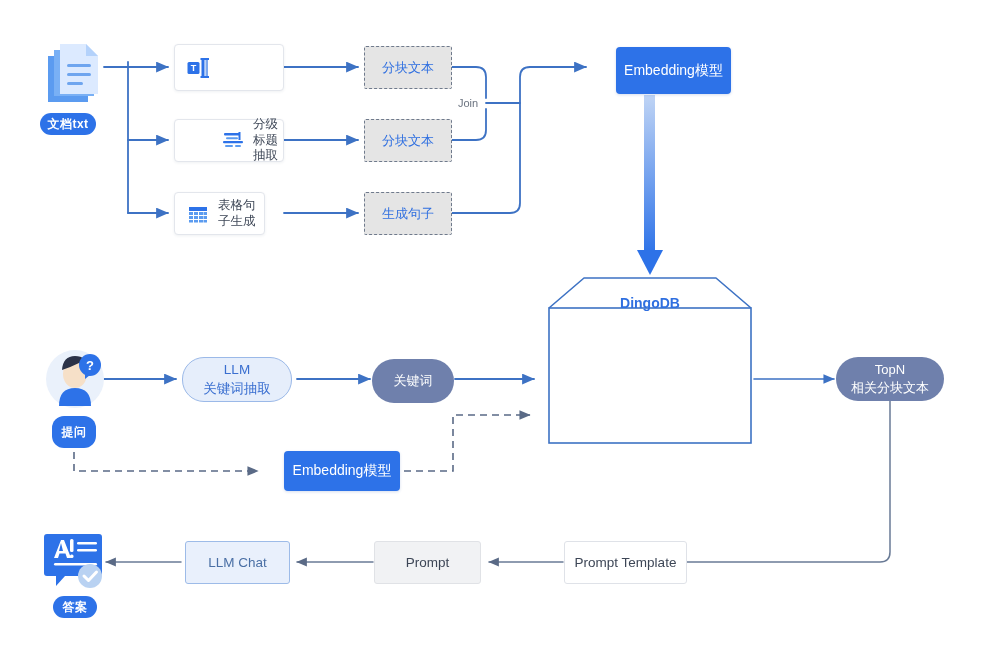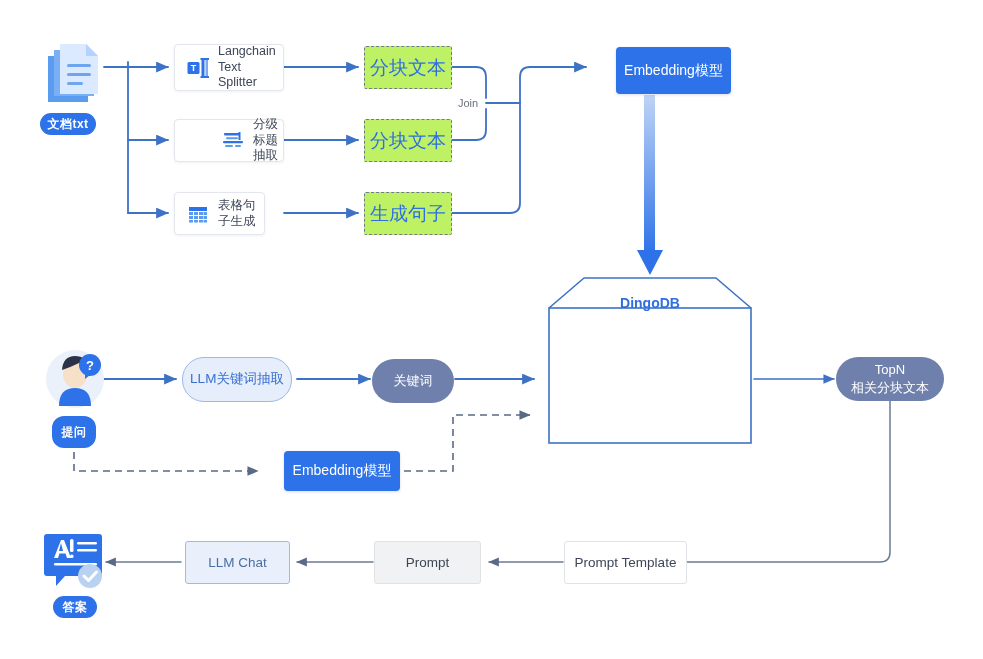--- a/index.html
+++ b/index.html
@@ -16,22 +16,22 @@
   .card{
     background:#ffffff;border:1px solid #e3e6ec;border-radius:4px;
     box-shadow:0 1px 3px rgba(30,50,90,.07);
     justify-content:flex-start;padding-left:12px;gap:9px;
     color:#3d4656;font-size:12.5px;
   }
   .card .label{line-height:1.25;text-align:left;}
 
   
   .dashed-chunk{
-    background:#bef264;border:1px dashed #6f7a8c;border-radius:2px;
-    color:#2f6fe0;font-size:19px;
+    background:#e5e5e5;border:1px dashed #6f7a8c;border-radius:2px;
+    color:#2f6fe0;font-size:13px;
   }
 
   
   .blue-box{
     background:#2d72e8;border-radius:4px;color:#ffffff;font-size:14px;
     box-shadow:0 1px 3px rgba(30,70,160,.18);
     margin-left:24px;
   }
 
   
@@ -184,24 +184,20 @@
   <div class="node card" style="left:174px;top:44px;width:110px;height:47px;">
     <span class="icon-art" style="position:relative;width:22px;height:22px;">
       <svg width="22" height="22" viewBox="0 0 22 22">
         <rect x="0.5" y="5" width="12" height="12" rx="1.5" fill="#2d72e8"></rect>
         <text x="6.5" y="14.4" font-size="9" font-family="'Liberation Sans',sans-serif" font-weight="bold" fill="#ffffff" text-anchor="middle">T</text>
         <rect x="14.5" y="3" width="3" height="16" fill="#2d72e8"></rect>
         <rect x="18.5" y="3" width="2.5" height="16" fill="#7ea9ee"></rect>
         <rect x="13.5" y="1" width="8.5" height="2" fill="#2d72e8"></rect>
         <rect x="13.5" y="19" width="8.5" height="2" fill="#2d72e8"></rect>
       </svg>
-    </span>
-    <span class="label">
-      <span>Langchain</span><br>
-      <span>Text Splitter</span>
     </span>
   </div>
 
   <div class="node card" style="left:174px;top:119px;width:110px;height:43px;padding-left:47px;">
     <span class="icon-art" style="position:relative;width:22px;height:22px;">
       <svg width="22" height="22" viewBox="0 0 22 22">
         <rect x="2" y="3" width="16" height="2.6" rx="1" fill="#2d72e8"></rect>
         <rect x="4" y="7.2" width="12" height="2" rx="1" fill="#5b9bf0"></rect>
         <rect x="1" y="11" width="20" height="2.2" rx="1" fill="#2d72e8"></rect>
         <rect x="3" y="15" width="8" height="2" rx="1" fill="#5b9bf0"></rect>
@@ -257,21 +253,21 @@
       <path d="M15,58 q0,-18 16,-18 q16,0 16,18 z" fill="#2d72e8"></path>
       <ellipse cx="31" cy="26" rx="12" ry="14" fill="#f6e0c8"></ellipse>
       <path d="M18,22 q1,-14 13,-14 q12,0 13,13 q-3,-5 -9,-6 q-8,4 -17,7 z" fill="#2b3247"></path>
       <circle cx="46" cy="17" r="11" fill="#2d72e8"></circle>
       <path d="M46,27 l-5,4 l0,-6 z" fill="#2d72e8"></path>
       <text x="46" y="22" font-size="13" font-family="'Liberation Sans',sans-serif" font-weight="bold" fill="#ffffff" text-anchor="middle">?</text>
     </svg>
   </div>
   <div class="badge" style="left:52px;top:416px;width:44px;height:32px;">提问</div>
 
-  <div class="node pill-light" style="left:182px;top:357px;width:110px;height:45px;flex-direction:row;">
+  <div class="node pill-light" style="left:182px;top:357px;width:110px;height:45px;flex-direction:column;">
     <span>LLM</span>
     <span>关键词抽取</span>
   </div>
 
   <div class="node pill-slate" style="left:372px;top:359px;width:82px;height:44px;">关键词</div>
 
   <div class="node blue-box" style="left:260px;top:451px;width:116px;height:40px;">Embedding模型</div>
 
   <div class="node pill-slate" style="left:836px;top:357px;width:108px;height:44px;flex-direction:column;">
     <span>TopN</span>

